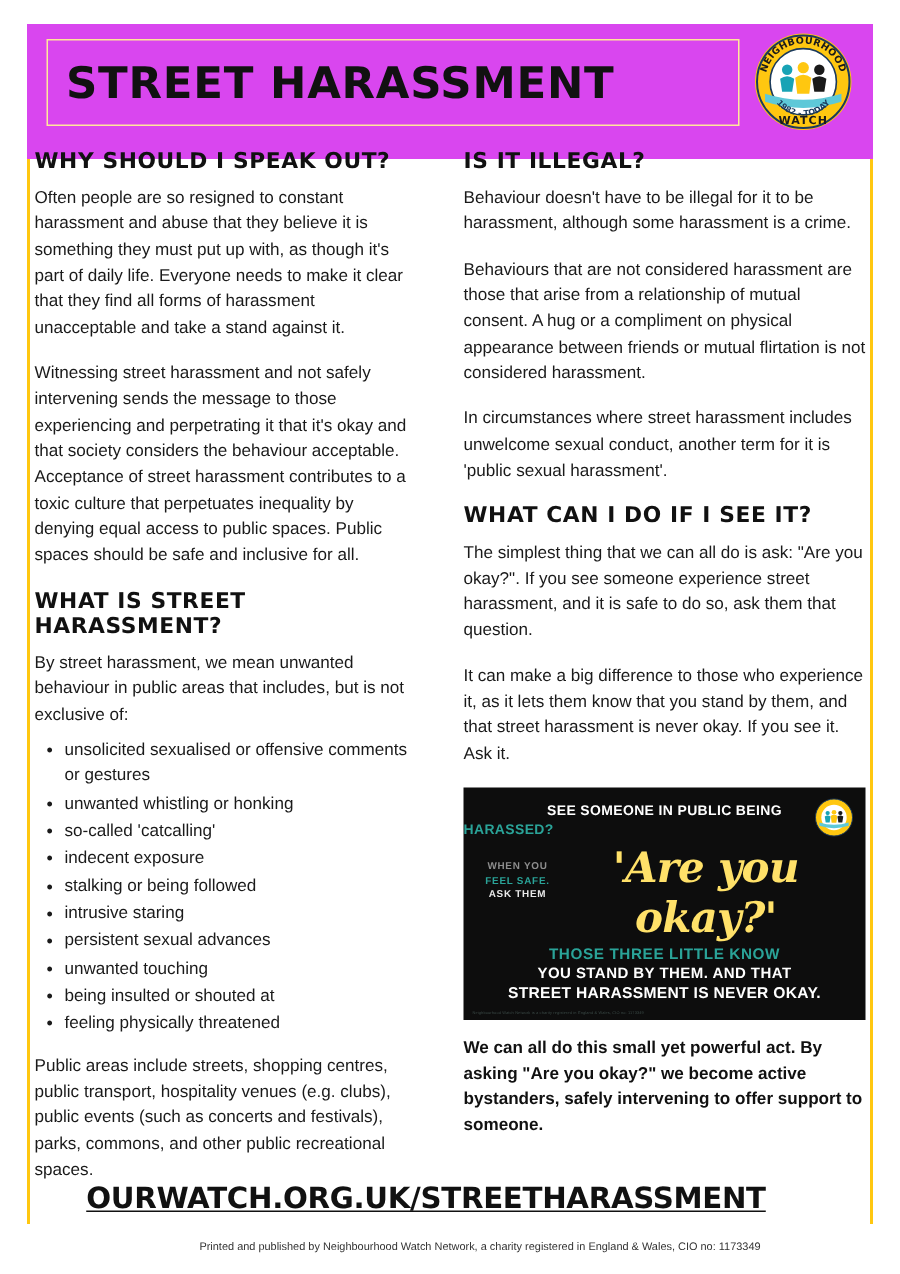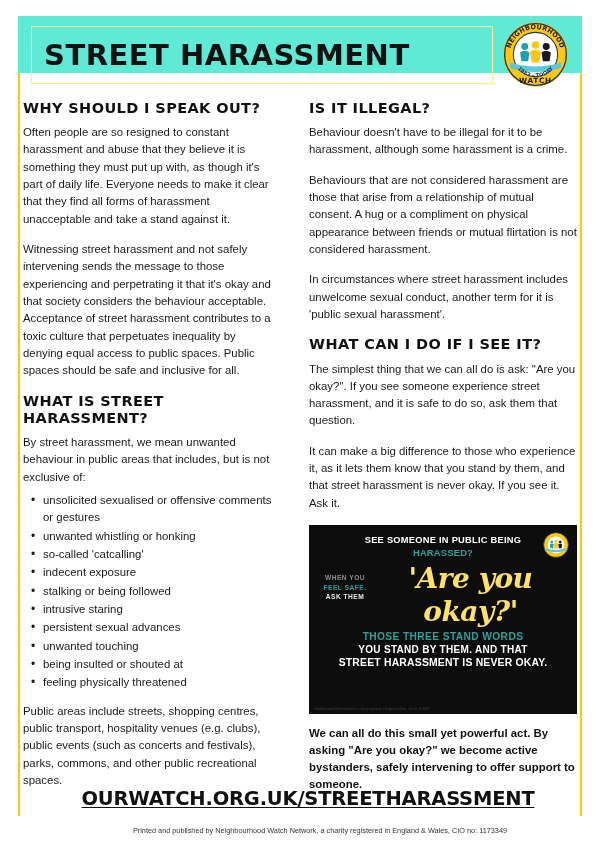--- a/index.html
+++ b/index.html
@@ -21,22 +21,22 @@
     width: 564px; height: 800px;
     border-left: 2.5px solid #FFC710;
     border-right: 2.5px solid #FFC710;
     pointer-events: none;
   }
 
   
   .header {
     position: absolute;
     left: 18px; top: 16px;
-    width: 564px; height: 57px;
-    background: #5eead4;
+    width: 564px; height: 90px;
+    background: #d946ef;
     display: flex;
     align-items: center;
   }
   .header-inner {
     position: absolute;
     left: 13px; top: 10px;
     width: 462px; height: 58px;
     border: 1.5px solid #ffe89a;
     display: flex;
     align-items: center;
@@ -103,40 +103,40 @@
     left: 8px;
     top: -1px;
     font-size: 12px;
     color: #1a1a1a;
   }
 
   
   .poster {
     position: relative;
     width: 268px;
-    height: 189px;
+    height: 155px;
     background: #0d0d0d;
     margin-top: 10px;
     overflow: hidden;
   }
   .poster-badge {
     position: absolute;
     right: 8px; top: 7px;
     width: 26px; height: 26px;
   }
   .p-line1 {
     text-align: center;
     color: #ffffff;
     font-size: 9.3px;
     font-weight: 700;
     letter-spacing: 0.25px;
     padding-top: 10px;
   }
   .p-line2 {
-    text-align: center;
+    text-align: left;
     color: #2aa398;
     font-size: 9.3px;
     font-weight: 700;
     letter-spacing: 0.25px;
     margin-top: 3px;
   }
   .p-aside {
     position: absolute;
     left: 8px; top: 48px;
     width: 56px;
@@ -195,21 +195,21 @@
     font-size: 11.4px;
     line-height: 1.5;
     font-weight: 700;
     color: #111111;
     margin-top: 11px;
   }
 
   
   .urlbar {
     position: absolute;
-    left: 26px; top: 781px;
+    left: 2px; top: 781px;
     width: 564px; height: 35px;
     display: flex;
     align-items: center;
     justify-content: center;
   }
   .urlbar a {
     font-family: "DejaVu Sans", sans-serif;
     font-size: 19.5px;
     font-weight: 900;
     color: #111111;
@@ -318,21 +318,21 @@
           </svg>
         </div>
         <div class="p-line1">SEE SOMEONE  IN PUBLIC BEING</div>
         <div class="p-line2">HARASSED?</div>
         <div class="p-aside">
           <div class="a1">WHEN YOU</div>
           <div class="a2">FEEL SAFE.</div>
           <div class="a3">ASK THEM</div>
         </div>
         <div class="p-script">'Are you okay?'</div>
-        <div class="p-line3">THOSE THREE STAND WORDS</div>
+        <div class="p-line3">THOSE THREE LITTLE KNOW</div>
         <div class="p-line5">YOU STAND BY THEM. AND THAT</div>
         <div class="p-line6">STREET HARASSMENT IS NEVER OKAY.</div>
 
         <div class="p-micro">Neighbourhood Watch Network is a charity registered in England &amp; Wales, CIO no: 1173349</div>
       </div>
 
       <p class="closing">We can all do this small yet powerful act. By asking "Are you okay?" we become active bystanders, safely intervening to offer support to someone.</p>
     </div>
   </div>
 

